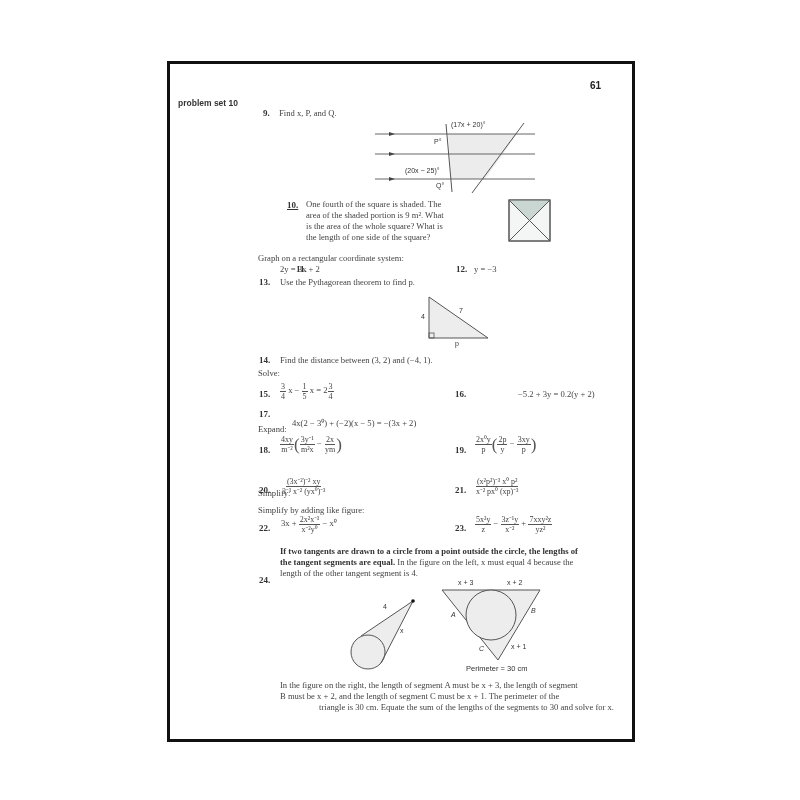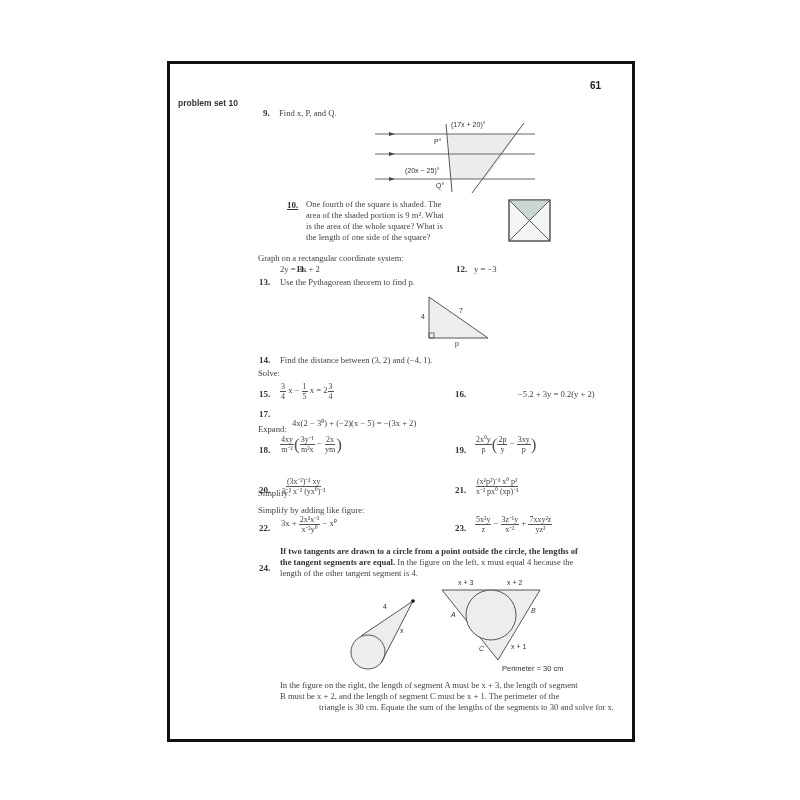--- a/index.html
+++ b/index.html
@@ -159,21 +159,21 @@
       <span class="d">z</span>
     </span> − <span class="frac">
       <span class="n">3z⁻¹y</span>
       <span class="d">x⁻²</span>
     </span> + <span class="frac">
       <span class="n">7xxy²z</span>
       <span class="d">yz²</span>
     </span>
 </div>
 
-<div class="abs num" style="left:259px;top:563px;">24.</div>
+<div class="abs num" style="left:259px;top:575px;">24.</div>
 <div class="abs txt bold" style="left:280px;top:546px;">If two tangents are drawn to a circle from a point outside the circle, the lengths of</div>
 <div class="abs txt" style="left:280px;top:557px;"><span class="bold">the tangent segments are equal.</span><span> In the figure on the left, x must equal 4 because the</span></div>
 <div class="abs txt" style="left:280px;top:568px;">length of the other tangent segment is 4.</div>
 
 <svg width="800" height="800" style="left:0;top:0;">
 
   <polygon points="361,636 413,601 381,663" fill="#ededed"></polygon>
   <circle cx="368" cy="652" r="17" fill="#ededed" stroke="#555" stroke-width="1"></circle>
   <line x1="361" y1="636" x2="413" y2="601" stroke="#555" stroke-width="1"></line>
   <line x1="381" y1="663" x2="413" y2="601" stroke="#555" stroke-width="1"></line>
@@ -183,17 +183,17 @@
   <circle cx="491" cy="615" r="25" fill="#ededed" stroke="#555" stroke-width="1"></circle>
 </svg>
 <div class="abs lbl" style="left:383px;top:603px;">4</div>
 <div class="abs lbl" style="left:400px;top:627px;">x</div>
 <div class="abs lbl" style="left:458px;top:579px;">x + 3</div>
 <div class="abs lbl" style="left:507px;top:579px;">x + 2</div>
 <div class="abs lbl" style="left:451px;top:611px;font-style:italic;">A</div>
 <div class="abs lbl" style="left:531px;top:607px;font-style:italic;">B</div>
 <div class="abs lbl" style="left:479px;top:645px;font-style:italic;">C</div>
 <div class="abs lbl" style="left:511px;top:643px;">x + 1</div>
-<div class="abs lbl" style="left:466px;top:664px;font-size:7.5px;margin-left:36px;">Perimeter  =  30 cm</div>
+<div class="abs lbl" style="left:466px;top:664px;font-size:7.5px;">Perimeter  =  30 cm</div>
 
 <div class="abs txt" style="left:280px;top:680px;">In the figure on the right, the length of segment A must be  x + 3, the length of segment</div>
 <div class="abs txt" style="left:280px;top:691px;">B must be  x + 2, and the length of segment C must be  x + 1. The perimeter of the</div>
 <div class="abs txt" style="left:280px;top:702px;margin-left:39px;">triangle is 30 cm. Equate the sum of the lengths of the segments to 30 and solve for x.</div>
 
 </body></html>

